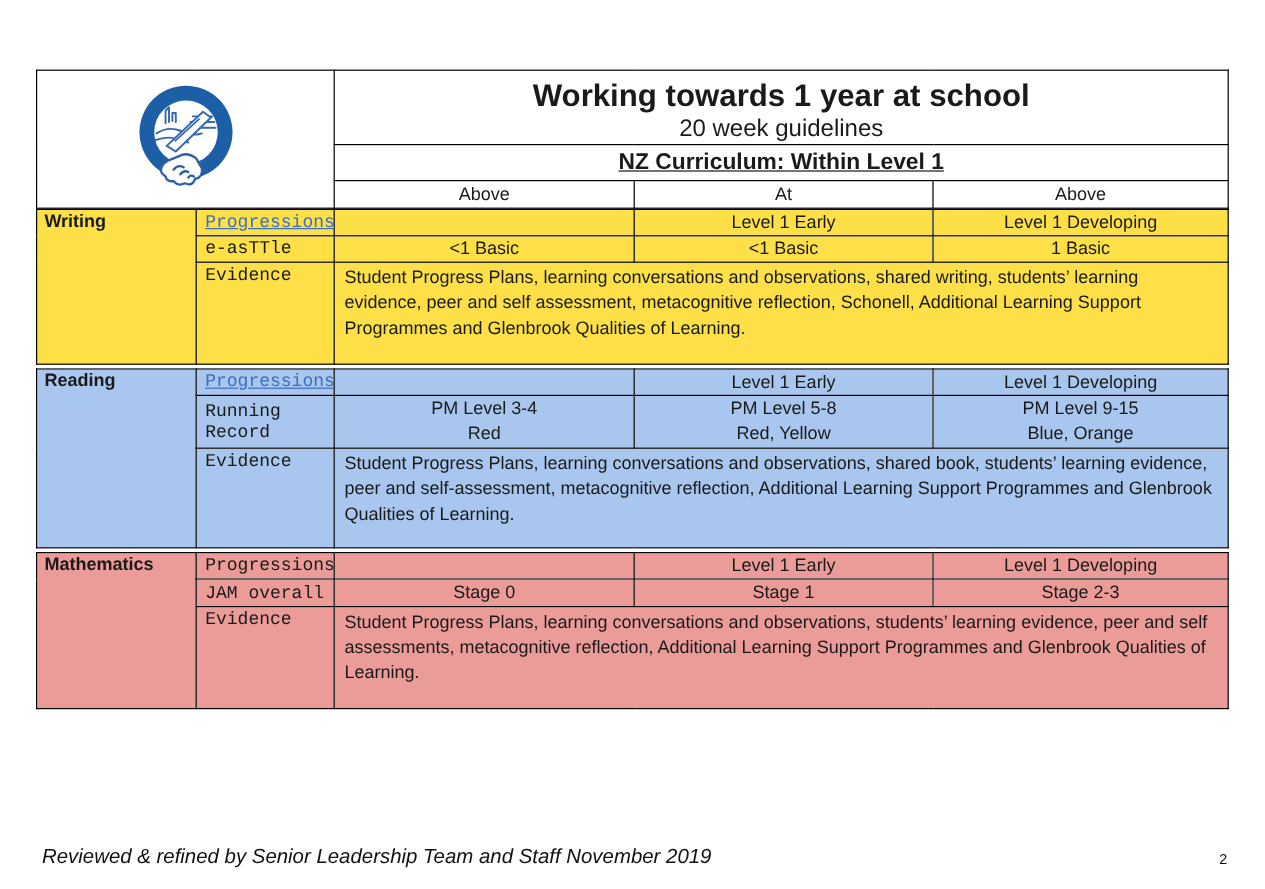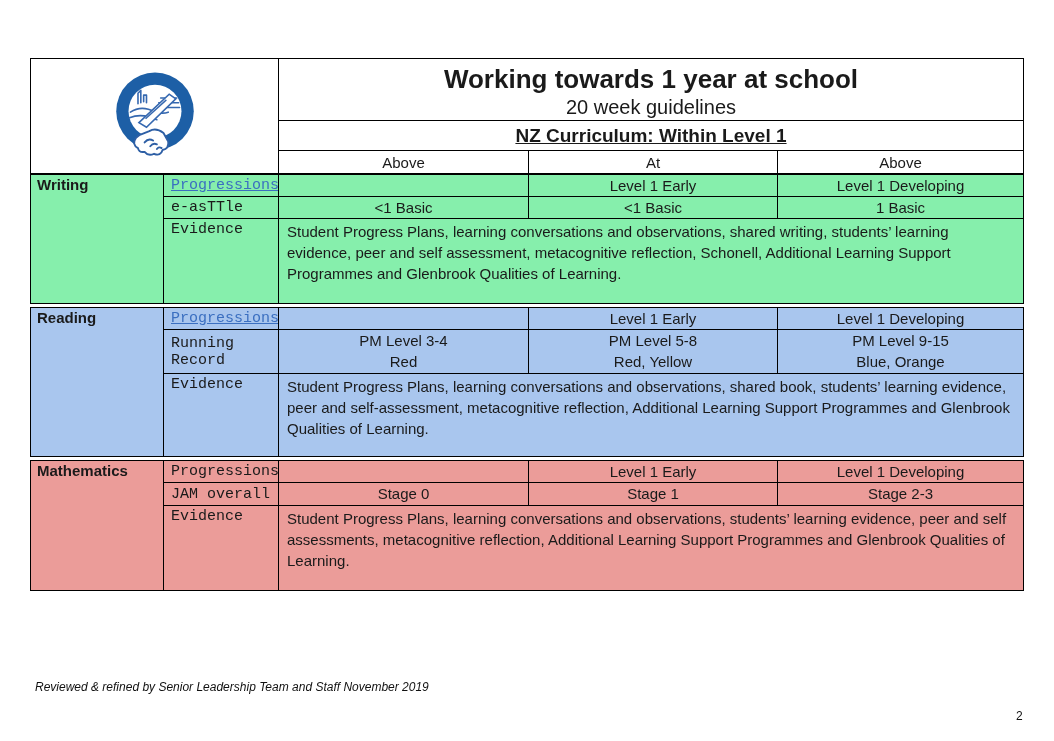--- a/index.html
+++ b/index.html
@@ -19,33 +19,33 @@
   col.c-at{width:249px;}
   col.c-above{width:246px;}
   
   .logo-cell{background:#fff;text-align:center;vertical-align:middle;}
   .title-cell{background:#fff;text-align:center;vertical-align:top;padding-top:5px;}
   .doc-title{font-size:26px;font-weight:bold;line-height:1.2;}
   .doc-subtitle{font-size:20px;line-height:1.25;}
   .curriculum-cell{background:#fff;text-align:center;font-weight:bold;font-size:19px;}
   .colhead-cell{background:#fff;text-align:center;font-size:15px;}
   
-  .sec-writing td{background:#86efac;}
+  .sec-writing td{background:#fde047;}
   .sec-reading td{background:#A9C6EE;}
   .sec-math td{background:#EB9C99;}
   .subject-cell{font-weight:bold;vertical-align:top;padding:1px 6px;}
   .label-cell{text-align:left;padding:1px 5px 1px 7px;font-family:Liberation Mono, monospace;}
   .evidence-label-cell{vertical-align:top;padding-top:2px;}
   .val{text-align:center;white-space:pre-line;line-height:1.35;}
   .evidence-cell{vertical-align:top;text-align:left;padding:2px 8px;line-height:1.4;}
   .link{color:#3B6FC0;text-decoration:underline;cursor:pointer;}
   .h62{height:62px;} .h30{height:30px;text-decoration:underline;} .h23{height:23px;}
   .h22{height:22px;} .h44{height:44px;} .h85{height:85px;} .h83{height:83px;}
   
-  .review-note{position:absolute;left:35px;top:680px;font-size:12px;font-style:italic;color:#111;}
+  .review-note{position:absolute;left:35px;top:704px;font-size:17px;font-style:italic;color:#111;}
   .page-number{position:absolute;left:1016px;top:709px;font-size:12px;color:#111;}
 </style>
 </head>
 <body>
 
 <div class="doc-table-wrap">
 
   <table>
     <colgroup>
       <col class="c-subject">

